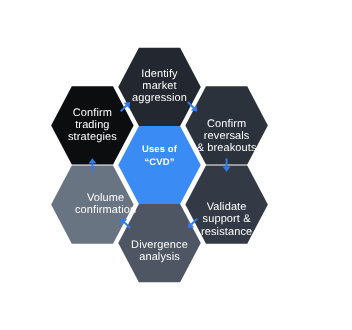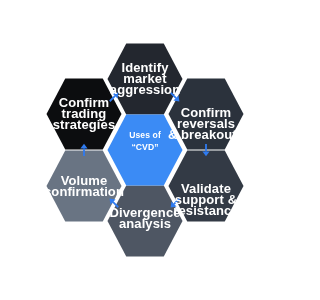--- a/index.html
+++ b/index.html
@@ -25,22 +25,22 @@
     top: 0;
     width: 295px;
     height: 300px;
     display: block;
   }
   .hex-label {
     position: absolute;
     text-align: center;
     color: #ffffff;
     font-family: "Liberation Sans", sans-serif;
-    font-size: 13px;
-    font-weight: 700;
+    font-size: 10px;
+    font-weight: 400;
     line-height: 11.2px;
     letter-spacing: 0.1px;
     white-space: pre-line;
     transform: translate(-50%, -50%);
     pointer-events: none;
   }
   .hex-label.center-label {
     font-size: 8.6px;
     font-weight: 700;
     line-height: 11.6px;
@@ -86,23 +86,23 @@
   <div id="label-layer">
       <div class="hex-label" style="left: 145px; top: 79px; color: rgb(255, 255, 255);">Identify
 market
 aggression</div>
       <div class="hex-label" style="left: 206px; top: 124px; color: rgb(255, 255, 255);">Confirm
 reversals
 &amp; breakouts</div>
       <div class="hex-label" style="left: 206px; top: 200px; color: rgb(255, 255, 255);">Validate
 support &amp;
 resistance</div>
-      <div class="hex-label" style="left: 145px; top: 218px; color: rgb(255, 255, 255);">Divergence
+      <div class="hex-label" style="left: 145px; top: 229px; color: rgb(255, 255, 255);">Divergence
 analysis</div>
-      <div class="hex-label" style="left: 84px; top: 186px; color: rgb(255, 255, 255);">Volume
+      <div class="hex-label" style="left: 96px; top: 186px; color: rgb(255, 255, 255);">Volume
 confirmation</div>
       <div class="hex-label" style="left: 84px; top: 114px; color: rgb(255, 255, 255);">Confirm
 trading
 strategies</div>
       <div class="hex-label center-label" style="left: 145px; top: 142px; color: rgb(255, 255, 255);">Uses of
 “CVD”</div>
     </div>
 </div>
 
 </body></html>

